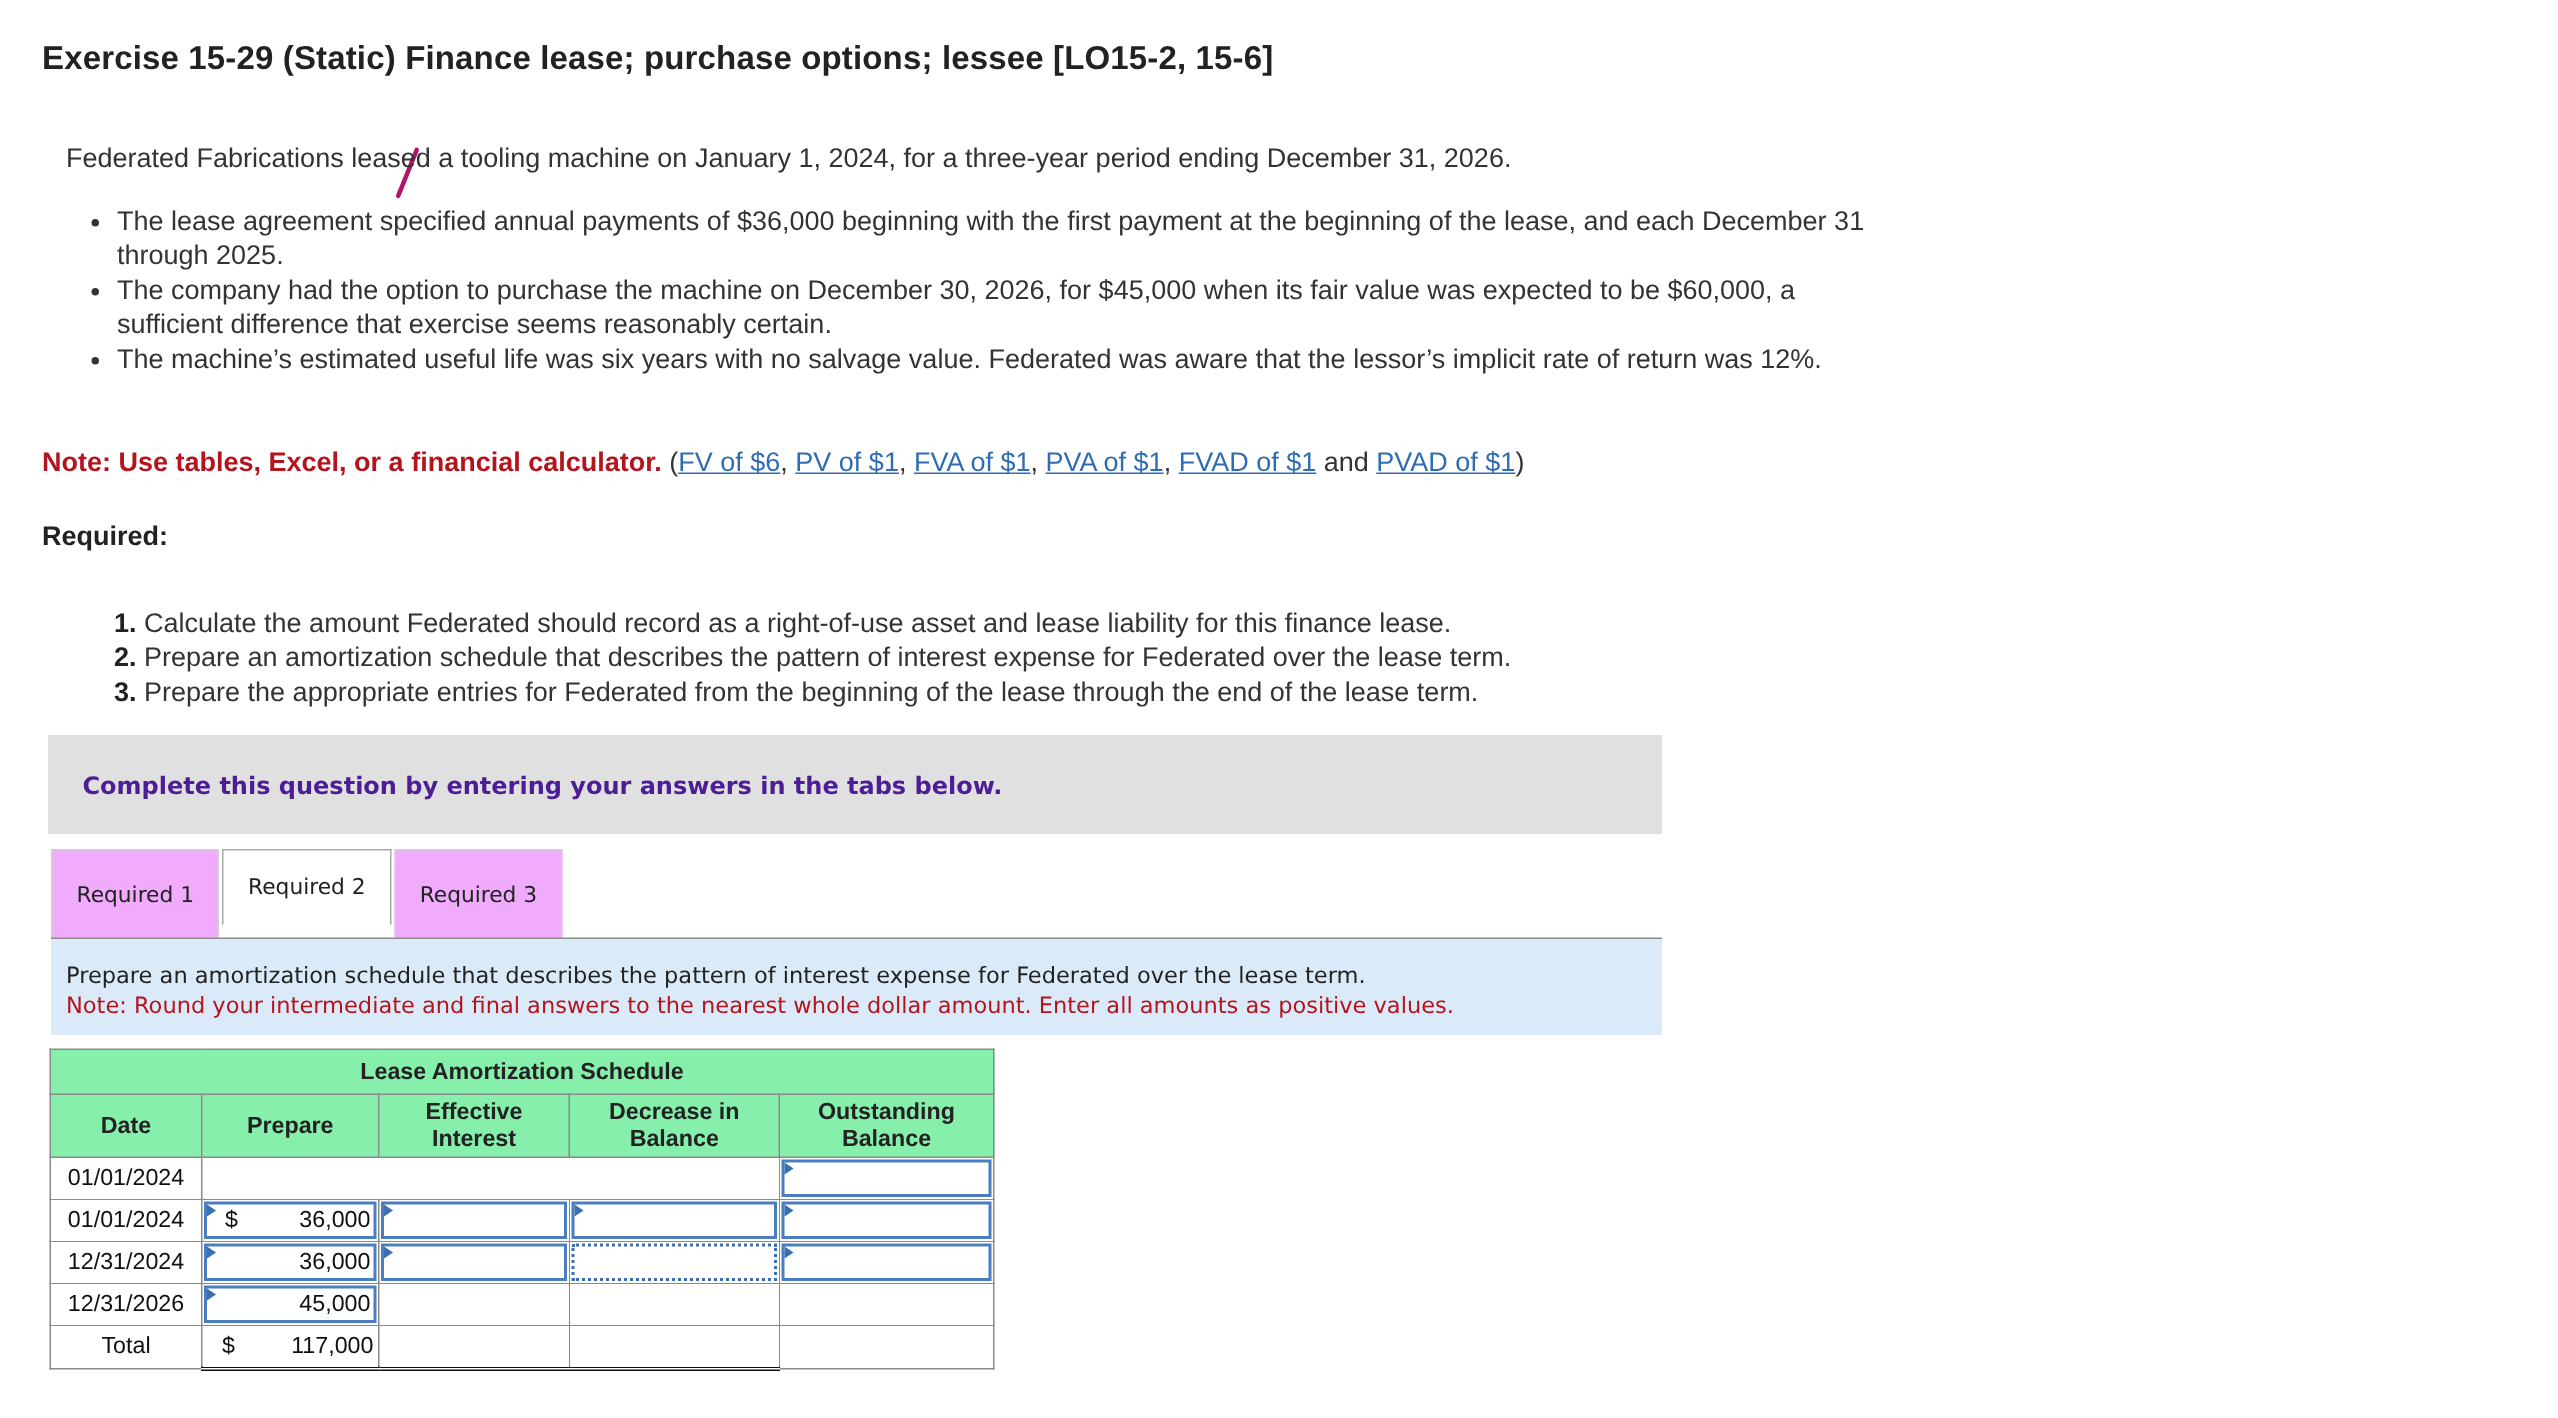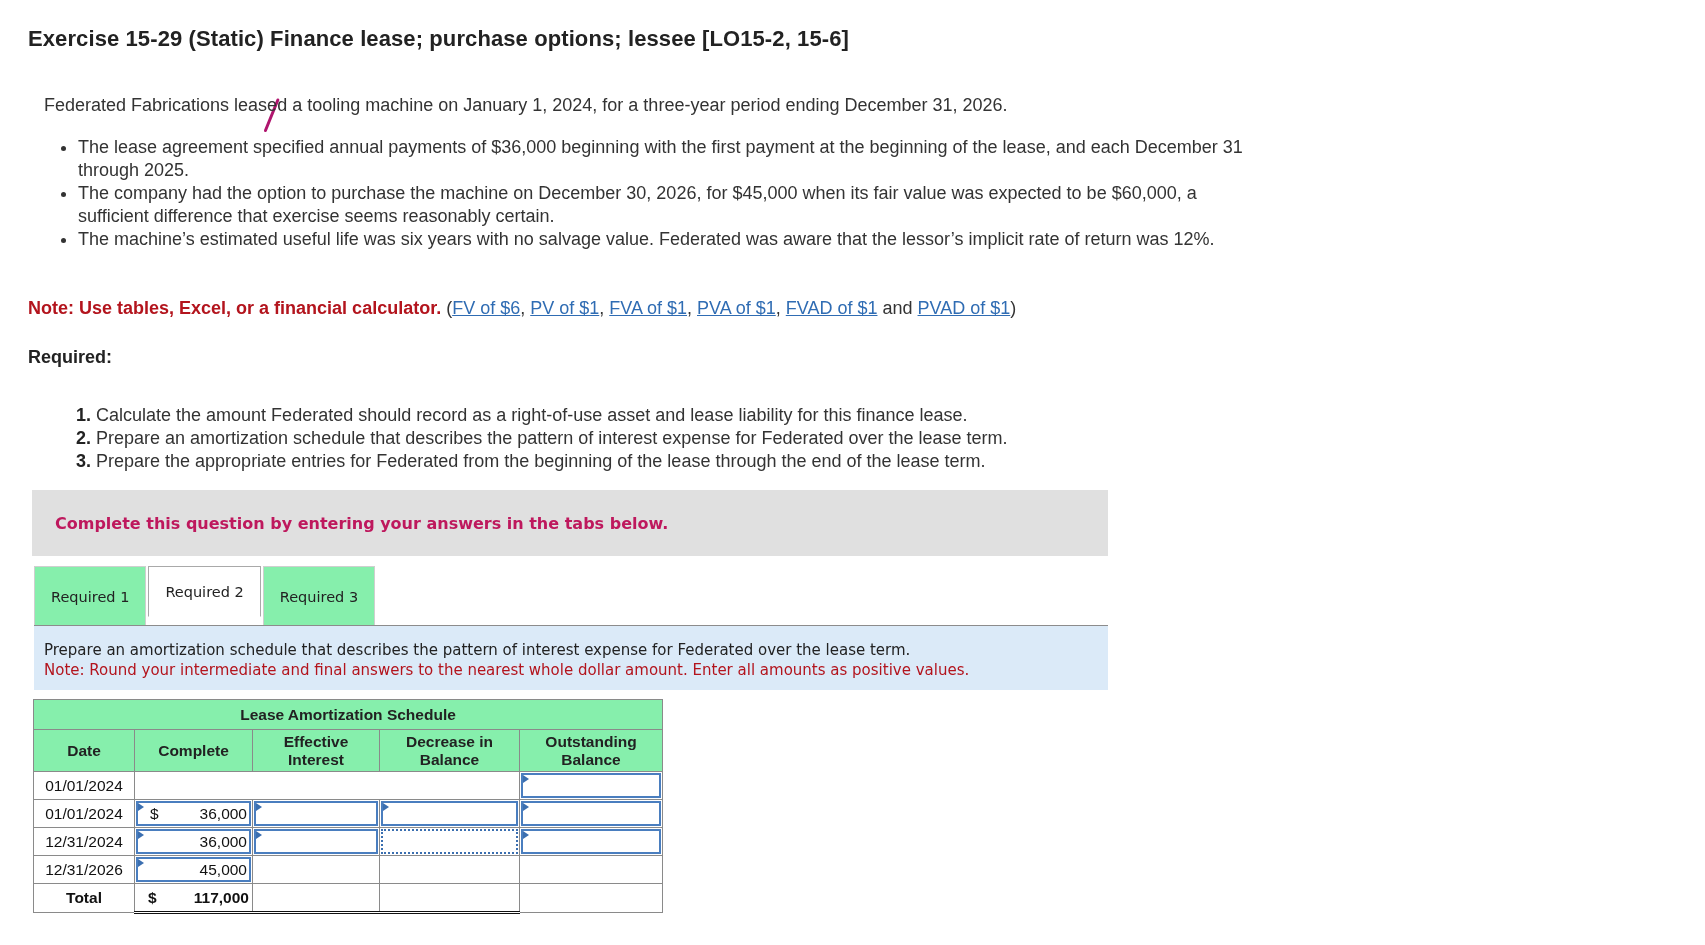--- a/index.html
+++ b/index.html
@@ -28,28 +28,28 @@
     position: absolute; left: 28px; top: 347px; font-size: 18px; font-weight: bold; color: #222;
   }
   ol.reqs {
     position: absolute; left: 28px; top: 388px; margin: 16px; padding-left: 32px;
     font-size: 18px; line-height: 23px; color: #333; list-style: none;
   }
   ol.reqs li .num { font-weight: bold; color: #222; margin-right: 5px; }
   .banner {
     position: absolute; left: 32px; top: 490px; width: 1076px; height: 66px;
     background: #e0e0e0; box-sizing: border-box; padding: 24px 0 0 23px;
-    font-family: "DejaVu Sans", sans-serif; font-weight: bold; font-size: 16px; color: #be185d;
+    font-family: "DejaVu Sans", sans-serif; font-weight: bold; font-size: 16px; color: #4c1d95;
   }
   .tabs {
     position: absolute; left: 34px; top: 566px; height: 60px; display: flex;
   }
   .tab {
     box-sizing: border-box; height: 60px; padding: 0 16px; margin-right: 2px;
-    display: flex; align-items: center; background: #86efac;
+    display: flex; align-items: center; background: #f0abfc;
     border: 1px solid #cfcfcf; border-bottom: none;
     font-family: "DejaVu Sans", sans-serif; font-size: 14.5px; color: #222; cursor: pointer;
   }
   .tab.active { background: #ffffff; border: 1px solid #a9a9a9; border-bottom: 1px solid #fff; height: 51px; position: relative; z-index: 2; }
   .tab-rule {
     position: absolute; left: 34px; top: 625px; width: 1074px; border-top: 1px solid #8c8c8c;
   }
   .instr {
     position: absolute; left: 34px; top: 626px; width: 1074px; height: 64px;
     background: #dbeaf8; box-sizing: border-box; padding: 14px 0 0 10px;
@@ -79,21 +79,21 @@
     border: 2px solid #4a7ebf; background: #fff; display: flex; align-items: center;
     font-family: "Liberation Sans", sans-serif; font-size: 15.5px; color: #111;
   }
   .cellinput.dotted { border: 2px dotted #3b6fb0; }
   .cellinput .flag {
     position: absolute; left: 0; top: 0; width: 0; height: 0;
     border-left: 6px solid #3b6fb0; border-top: 4px solid transparent; border-bottom: 4px solid transparent;
   }
   .money { display: flex; justify-content: space-between; width: 100%; padding: 0 2px 0 12px; box-sizing: border-box; }
   .static-money { display: flex; justify-content: space-between; padding: 0 3px 0 13px; }
-  tr.total td { border-bottom: 1px solid #8a8a8a; font-weight: bold; }
+  tr.total td { border-bottom: 1px solid #8a8a8a; }
   tr.total td.dbl { border-top: 1.5px solid #111; border-bottom: 3px double #111; }
   .cursor-mark {
     position: absolute; left: 277px; top: 98px; width: 3px; height: 36px;
     background: #b0156e; transform: rotate(22deg); transform-origin: top left; border-radius: 2px;
   }
 </style>
 </head>
 <body>
 
 <div class="title">Exercise 15-29 (Static) Finance lease; purchase options; lessee [LO15-2, 15-6]</div>
@@ -134,21 +134,21 @@
   <div class="red">Note: Round your intermediate and final answers to the nearest whole dollar amount. Enter all amounts as positive values.</div>
 </div>
 
 <table class="sched">
   <thead>
     <tr>
       <th class="cap" colspan="5">Lease Amortization Schedule</th>
     </tr>
     <tr>
       <th class="col">Date</th>
-      <th class="col">Complete</th>
+      <th class="col">Prepare</th>
       <th class="col"><span>Effective</span><br><span>Interest</span></th>
       <th class="col"><span>Decrease in</span><br><span>Balance</span></th>
       <th class="col"><span>Outstanding</span><br><span>Balance</span></th>
     </tr>
   </thead>
   <tbody>
 
     <tr>
       <td class="date">01/01/2024</td>
       <td class="pay" style="border-right:none;"></td>

